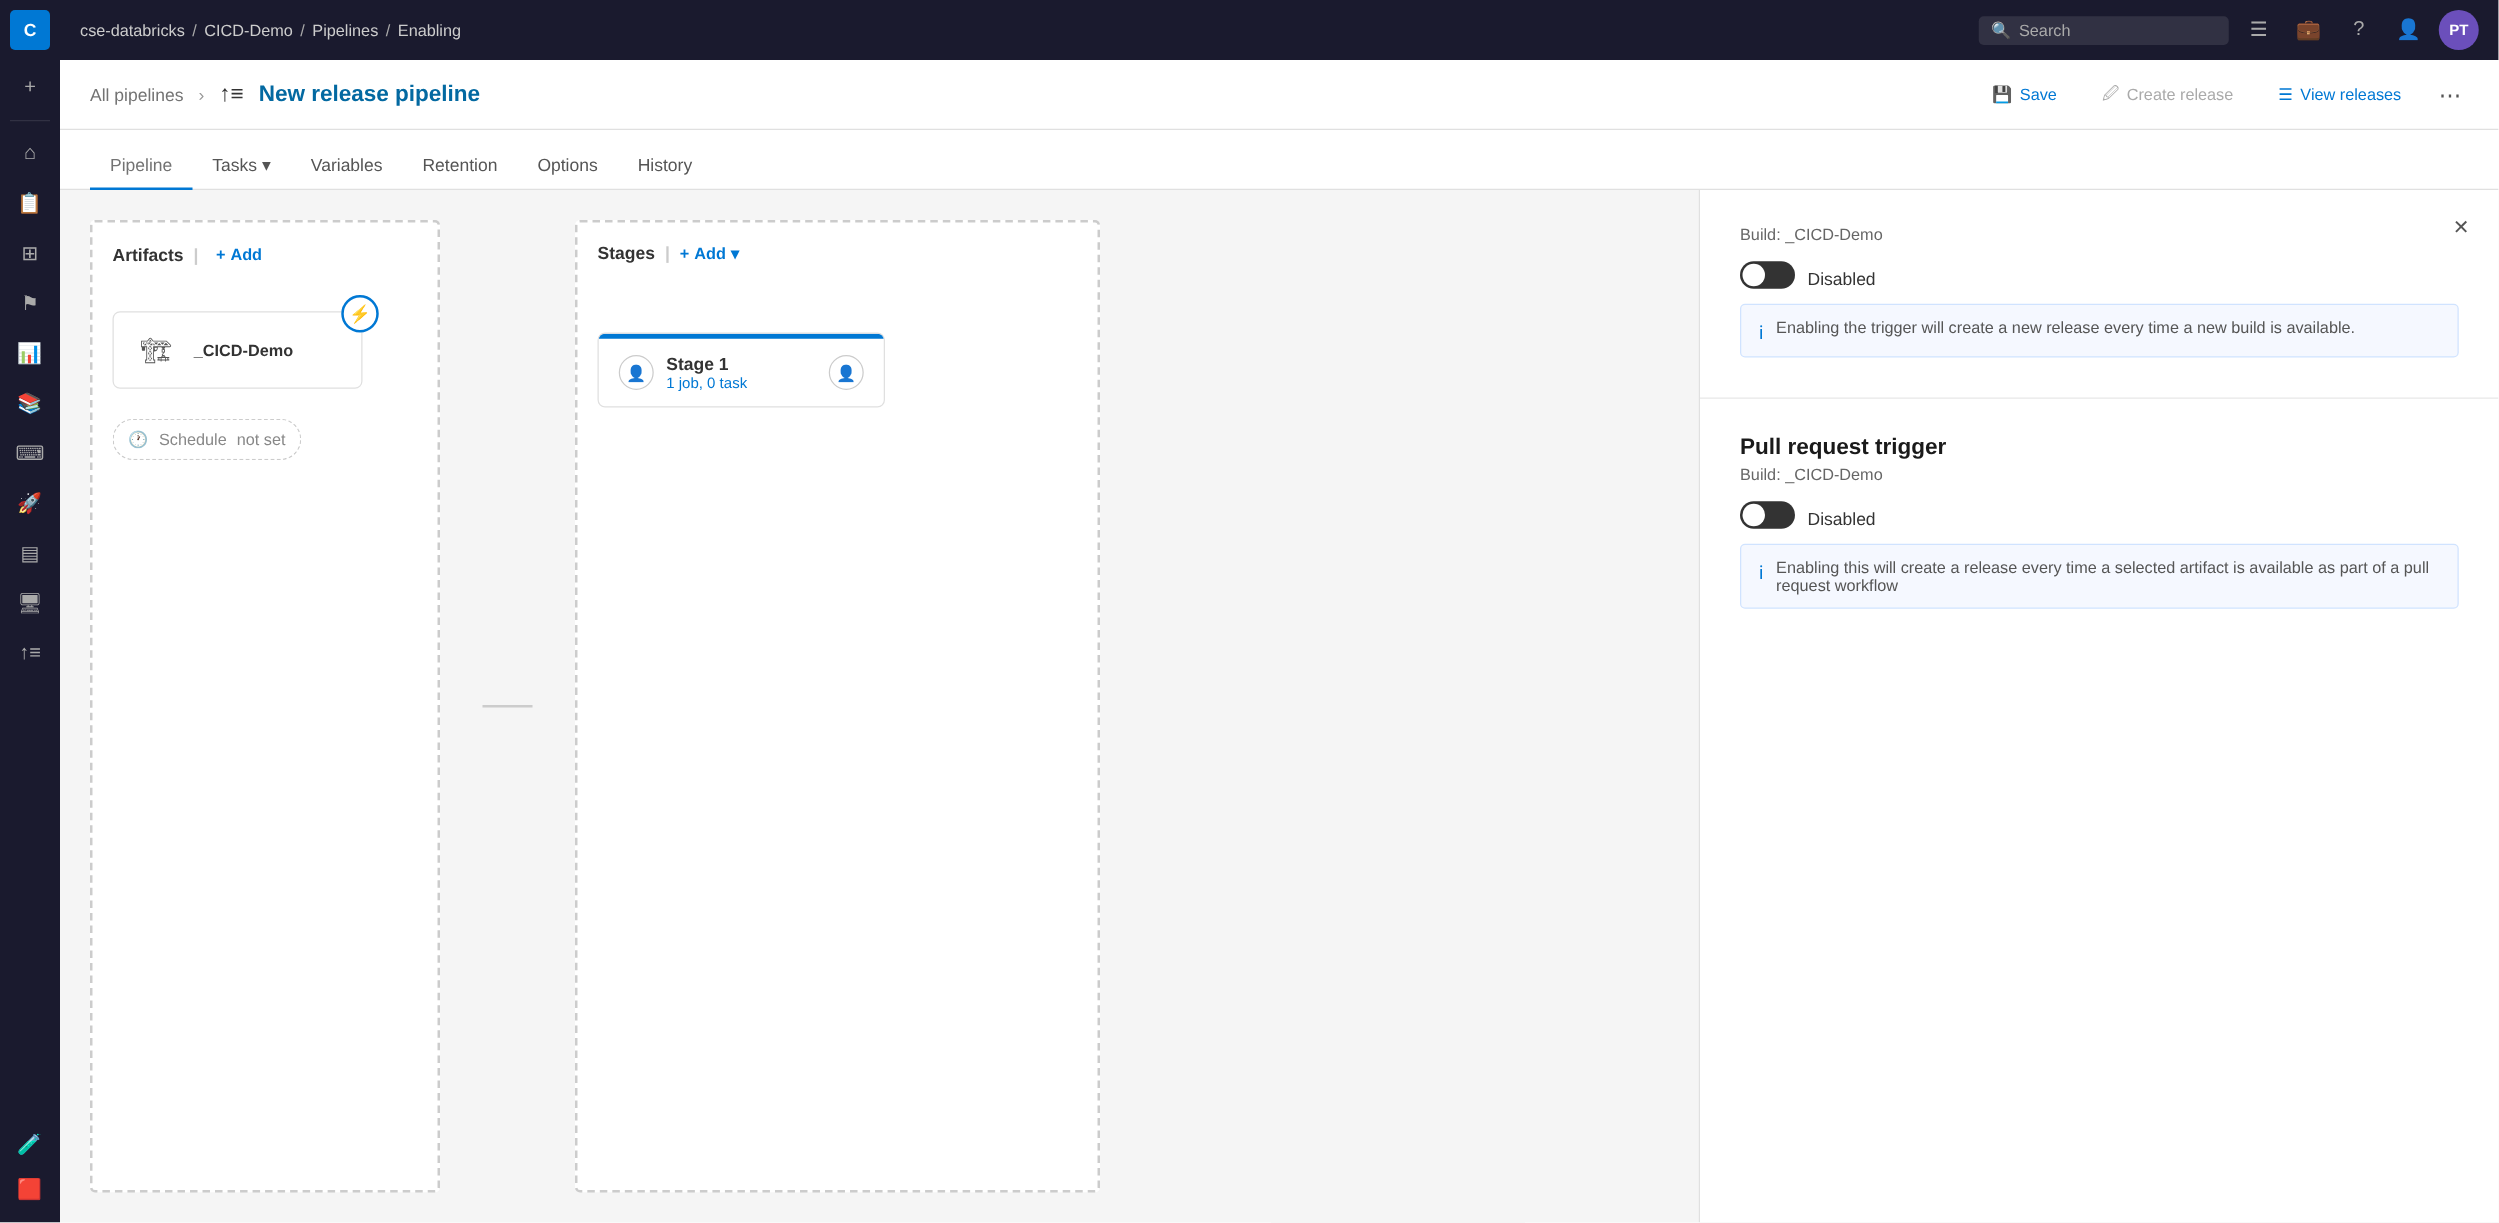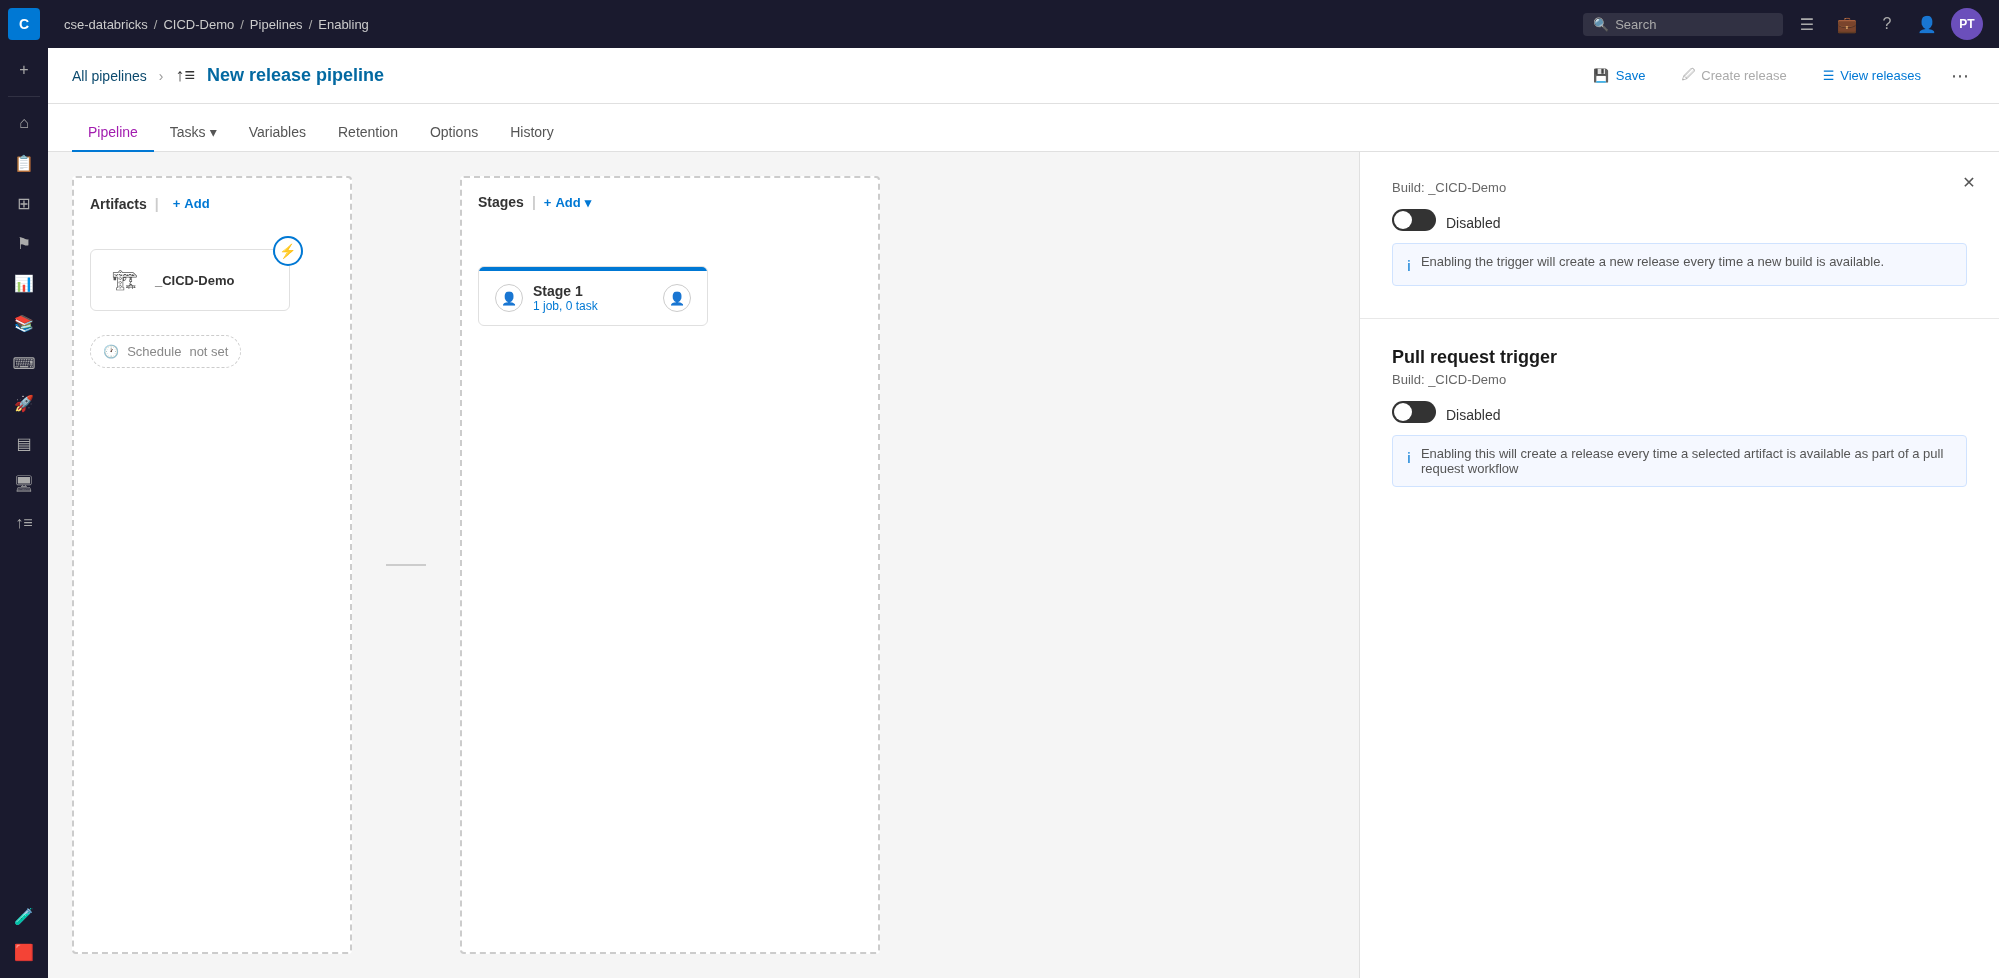--- a/index.html
+++ b/index.html
@@ -102,21 +102,21 @@
       height: 56px;
       background: #fff;
       border-bottom: 1px solid #e0e0e0;
       display: flex;
       align-items: center;
       padding: 0 24px;
       gap: 12px;
       flex-shrink: 0;
     }
     .all-pipelines-link {
-      color: #0c4a6e;
+      color: #737373;
       font-size: 14px;
       cursor: pointer;
       text-decoration: none;
     }
     .page-header-sep { color: #999; font-size: 14px; }
     .page-title-icon { font-size: 18px; color: #333; }
     .page-title {
       font-size: 18px;
       font-weight: 600;
       color: #0369a1;
@@ -153,21 +153,21 @@
     .tab {
       padding: 10px 16px;
       font-size: 14px;
       color: #555;
       cursor: pointer;
       border-bottom: 2px solid transparent;
       margin-bottom: -1px;
       display: flex; align-items: center; gap: 4px;
     }
     .tab.active {
-      color: #a21caf;
+      color: #737373;
       border-bottom-color: #0078d4;
       align-items: center;
     }
 
     
     .content-area {
       flex: 1;
       display: flex;
       overflow: hidden;
       background: #f5f5f5;

